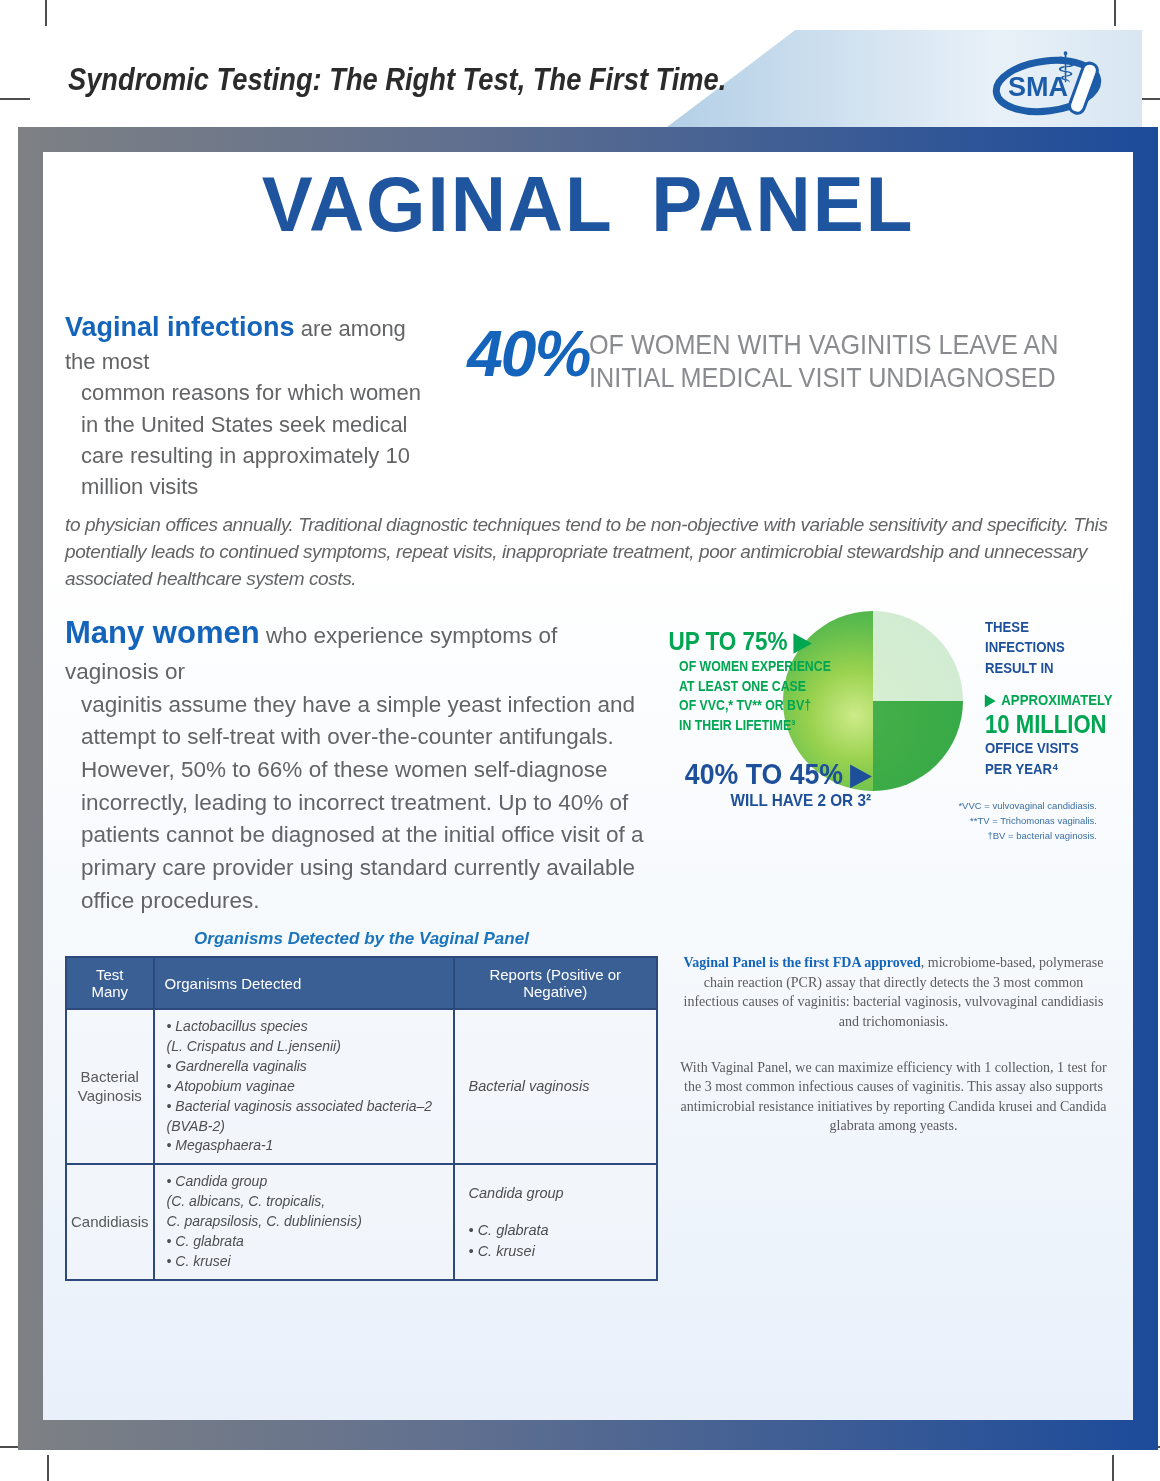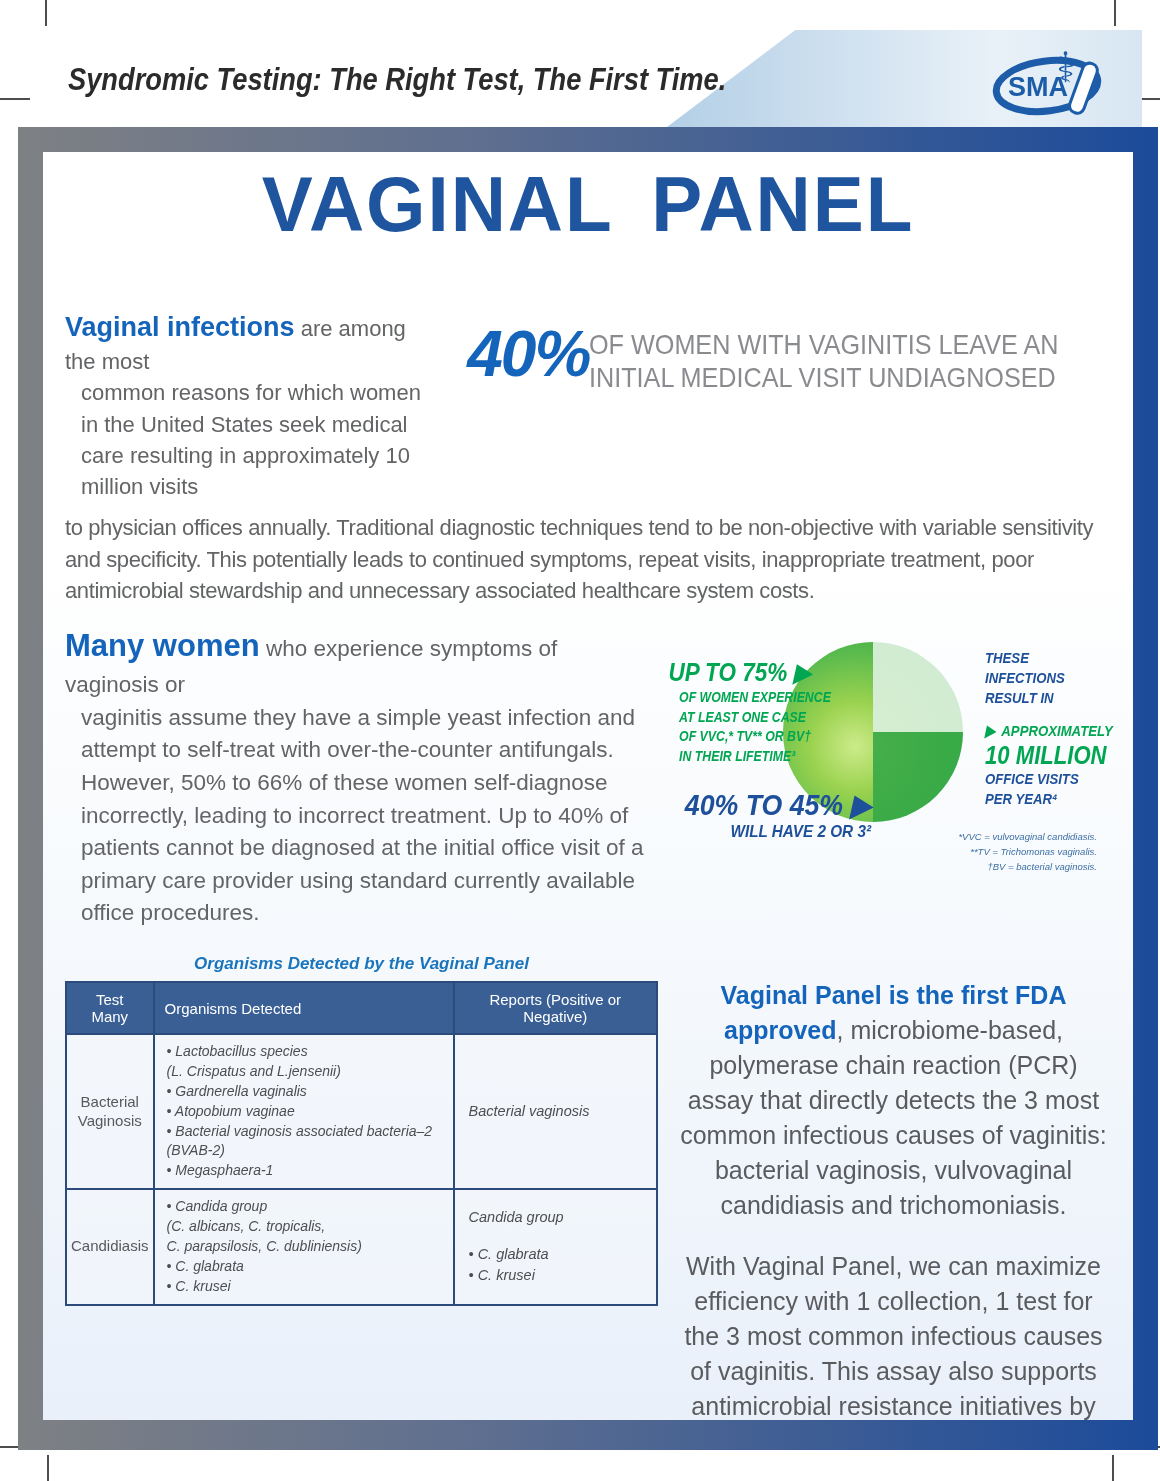--- a/index.html
+++ b/index.html
@@ -44,30 +44,30 @@
   .intro { margin-top:62px; }
   .intro-top { display:flex;gap:40px; }
   .intro-left { width:445px; font-size:22px; color:#636466; line-height:1.42; }
   .lead-blue { font-size:27px; font-weight:bold; color:#1464bb; }
   .intro-left .cont { padding-left:16px; }
   .intro-right { flex:1; display:flex; margin-top:16px; padding-left:4px; }
   .stat40 { font-size:64px; font-weight:bold; font-style:italic; color:#1464bb;
     line-height:0.95; letter-spacing:-2px; }
   .stat40-caps { padding-top:4px; font-size:28px; color:#8a8b8e; line-height:1.18;
     white-space:nowrap; transform:scaleX(0.9); transform-origin:left top; }
-  .intro-cont { margin-top:10px; font-size:22px; color:#636466; line-height:1.42;
-    letter-spacing:-0.4px; }
+  .intro-cont { margin-top:10px; font-size:19px; color:#636466; line-height:1.42;
+    letter-spacing:-0.4px;font-style:italic; }
 
   
   .mw { margin-top:18px; display:flex; }
   .mw-left { width:590px; font-size:22.5px; color:#636466; line-height:1.45; }
   .mw-left .lead-blue { font-size:31px; }
   .mw-left .cont { padding-left:16px; }
 
-  .infographic { position:relative; flex:1; height:234px; margin-top:18px;font-style:italic; }
+  .infographic { position:relative; flex:1; height:234px; margin-top:0; }
   .ig-circle-green { position:absolute; left:128px; top:0; width:180px; height:180px;
     border-radius:50%; z-index:1;
     background:
       conic-gradient(from 0deg, rgba(216,239,217,0.95) 0deg 90deg,
                      rgba(52,168,70,0.88) 90deg 180deg, rgba(0,0,0,0) 180deg 360deg),
       radial-gradient(circle at 40% 58%, #cdeB8a 0%, #9ad24f 30%, #5bbb4d 62%, #2f9d44 100%); }
   .ig-circle-blue { position:absolute; left:228px; top:88px; width:146px; height:146px;
     border-radius:50%; z-index:2;
     background:radial-gradient(circle at 52% 62%, #eef8fd 0%, #c3e8f7 34%, #8ad2f0 66%, #4ebaе9 85%, #45b5e7 100%); }
   .ig-stat1 { position:absolute; left:0; top:16px; width:134px; text-align:right; z-index:3; }
@@ -85,41 +85,41 @@
     white-space:nowrap; transform:scaleX(0.85); transform-origin:left top; }
   .ig-res-approx { margin-top:12px; font-size:15.5px; font-weight:bold; color:#00a651;
     line-height:1.3; white-space:nowrap; transform:scaleX(0.85); transform-origin:left top; }
   .ig-res-approx .arr { color:#00a651; margin-right:3px; }
   .ig-res-value { font-size:26px; font-weight:bold; color:#00a651; white-space:nowrap;
     transform:scaleX(0.85); transform-origin:left top; line-height:1.1; }
   .ig-footnotes { position:absolute; left:300px; top:188px; width:142px; text-align:right;
     font-size:9.5px; color:#3b6fa5; line-height:1.55; z-index:3; }
 
   
-  .tbl-section { margin-top:24px; display:flex; gap:18px; }
+  .tbl-section { margin-top:12px; display:flex; gap:18px; }
   .tbl-col { width:593px; }
   .tbl-title { text-align:center; font-size:17px; font-weight:bold; font-style:italic;
     color:#1b75bc; margin-bottom:7px; }
   table.org { width:100%; border-collapse:collapse; border:2px solid #2c4a7c; }
   table.org th { background:#3a5f94; color:#ffffff; font-size:15px; font-weight:normal;
     padding:8px 10px; border:2px solid #2c4a7c; }
   table.org th.c1, table.org th.c3 { text-align:center; }
   table.org th.c2 { text-align:left; }
   table.org td { border:2px solid #2c4a7c; background:rgba(244,247,252,0.6);
     vertical-align:middle; }
   td.test { width:84px; text-align:center; font-size:15px; color:#58595b; padding:6px 4px;
     line-height:1.25; }
   td.orgs { width:300px; font-style:italic; font-size:14px; color:#4d4e50; padding:7px 12px;
     line-height:1.42; }
   td.rep { font-style:italic; font-size:14.5px; color:#4d4e50; padding:7px 14px;
     line-height:1.45; }
   .rep-gap { margin-top:16px; }
 
-  .fda-col { flex:1; padding-top:24px; font-size:25px; color:#5a5b5e; text-align:center;
-    line-height:1.4; }
+  .fda-col { flex:1; padding-top:24px; font-size:14px; color:#5a5b5e; text-align:center;
+    line-height:1.4;font-family:Liberation Serif, serif; }
   .fda-lead { font-weight:bold; color:#1464bb; }
   .fda-p2 { margin-top:26px; }
 </style>
 </head>
 <body>
 
 <div class="page">
 
   <div class="crop tl-v"></div>
   <div class="crop tl-h"></div>

